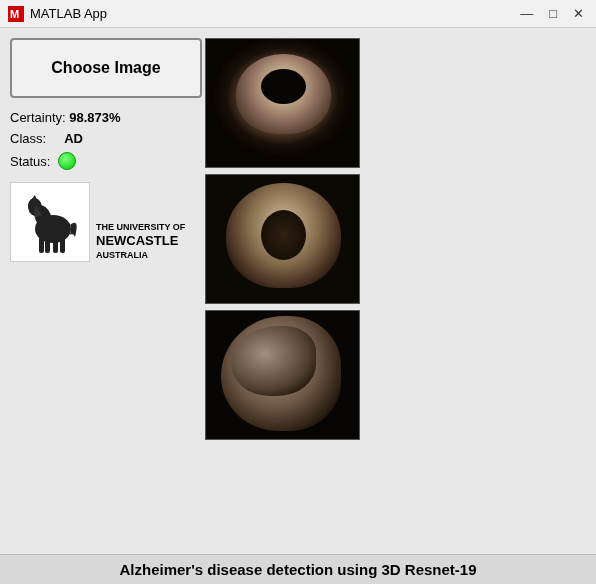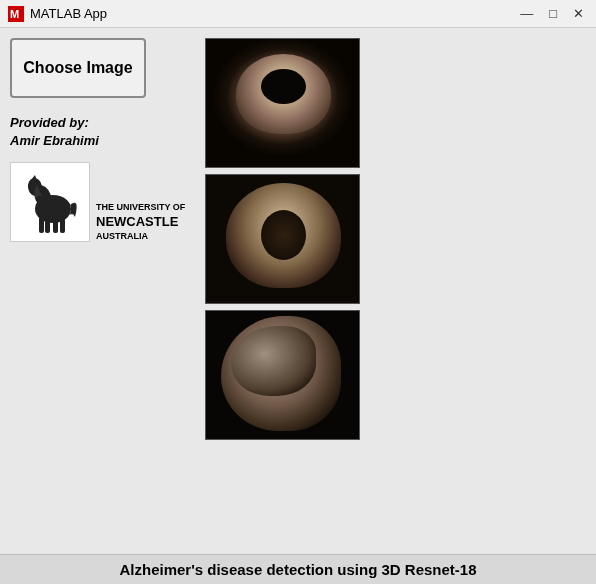--- a/index.html
+++ b/index.html
@@ -65,21 +65,21 @@
 
     
     .left-panel {
       display: flex;
       flex-direction: column;
       width: 185px;
       gap: 8px;
     }
 
     .choose-image-btn {
-      width: 136px;
+      width: 192px;
       height: 60px;
       background: #f0f0f0;
       border: 2px solid #888;
       border-radius: 4px;
       font-size: 16px;
       font-weight: bold;
       cursor: pointer;
       display: flex;
       align-items: center;
       justify-content: center;
@@ -282,25 +282,36 @@
     <span class="title-btn">✕</span>
   </div>
 </div>
 
 <div class="main">
   <div class="content-area">
 
     <div class="left-panel">
       <button class="choose-image-btn">Choose Image</button>
 
-
-      <div class="provided-by">
-        <div>Provided by:</div>
-        <div>Amir Ebrahimi</div>
+      <div class="info-section">
+        <div class="info-row">
+          <span class="label">Certainty:</span>
+          <span class="value">98.873%</span>
+        </div>
+        <div class="info-row">
+          <span class="label">Class:</span>
+          &nbsp;&nbsp;&nbsp;
+          <span class="value">AD</span>
+        </div>
+        <div class="status-row">
+          <span>Status:</span>
+          <span class="status-dot"></span>
+        </div>
       </div>
+
 
       <div class="university-logo">
         <div class="logo-box">
 
           <svg width="70" height="70" viewBox="0 0 70 70">
 
             <g fill="#1a1a1a">
 
               <ellipse cx="38" cy="42" rx="18" ry="14" fill="#222"></ellipse>
 
@@ -332,15 +343,15 @@
     <div class="images-panel">
       <div class="mri-img mri-axial"></div>
       <div class="mri-img mri-coronal"></div>
       <div class="mri-img mri-sagittal"></div>
     </div>
 
 
   </div>
 
   <div class="bottom-bar">
-    <span>Alzheimer's disease detection using 3D Resnet-18</span>
+    <span>Alzheimer's disease detection using 3D Resnet-19</span>
   </div>
 </div>
 
 </body></html>

